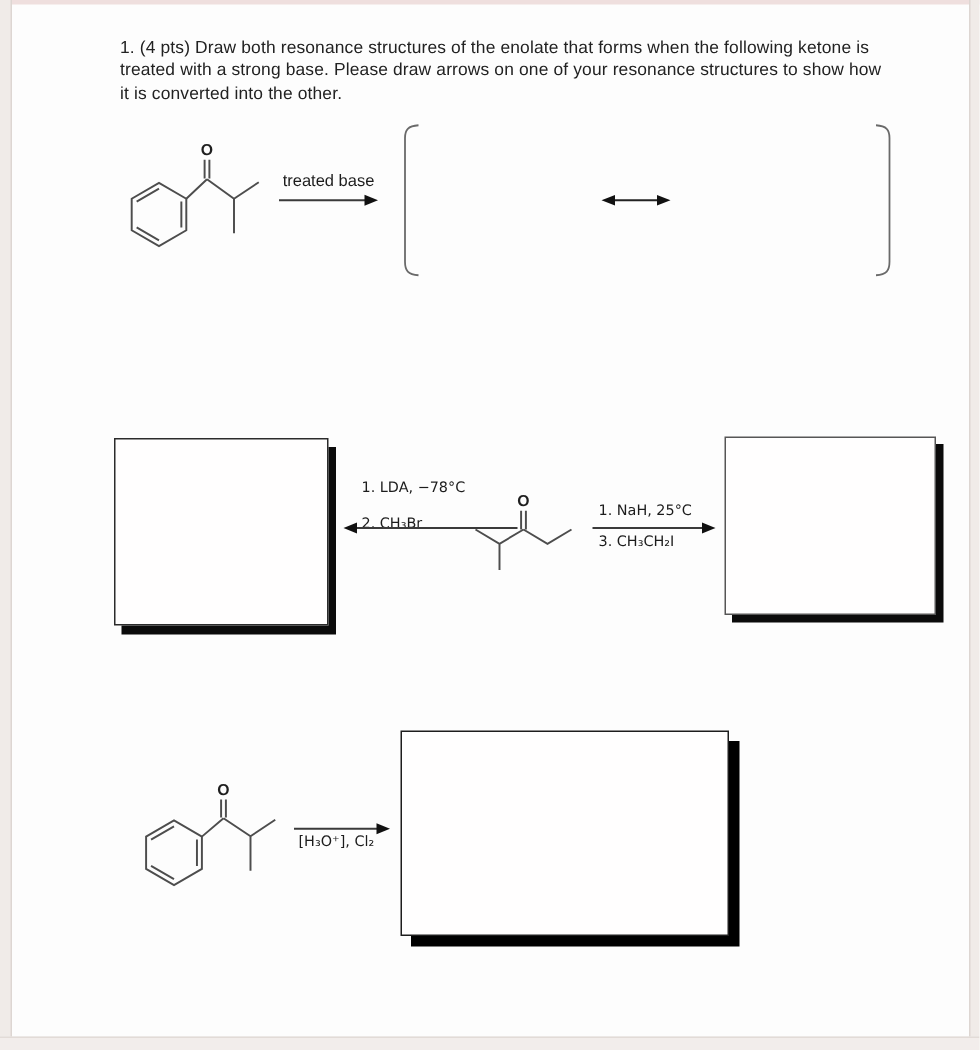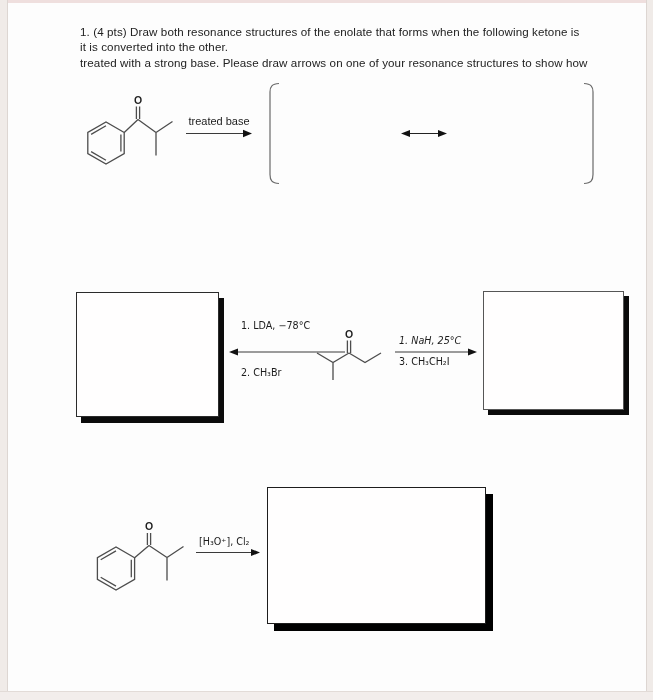--- a/index.html
+++ b/index.html
@@ -27,35 +27,35 @@
 
 <div id="page">
 
   <div class="frame frame-top"></div>
   <div class="frame frame-left"></div>
   <div class="frame frame-right"></div>
   <div class="frame frame-bottom"></div>
 
   <div id="q1-text" class="qtext">
     <div>1. (4 pts) Draw both resonance structures of the enolate that forms when the following ketone is</div>
+    <div>treated with a strong base. Please draw arrows on one of your resonance structures to show how</div>
     <div>it is converted into the other.</div>
-    <div>treated with a strong base. Please draw arrows on one of your resonance structures to show how</div>
   </div>
 
 
   <div id="answer-box-1" class="answer-box"></div>
   <div id="answer-box-2" class="answer-box"></div>
   <div id="answer-box-3" class="answer-box"></div>
 
   <div id="strong-base-label" class="cond">treated base</div>
   <div class="cond" style="left:241px;top:320px;">1. LDA, −78°C</div>
-  <div class="cond" style="left:241px;top:367px;">2. CH₃Br</div>
-  <div class="cond" style="left:399px;top:335px;font-style:italic;">1. NaH, 25°C</div>
+  <div class="cond" style="left:241px;top:344px;">2. CH₃Br</div>
+  <div class="cond" style="left:399px;top:335px;">1. NaH, 25°C</div>
   <div class="cond" style="left:399px;top:356px;">3. CH₃CH₂I</div>
-  <div class="cond" style="left:199px;top:536px;">[H₃O⁺], Cl₂</div>
+  <div class="cond" style="left:199px;top:556px;">[H₃O⁺], Cl₂</div>
 
   <svg width="653" height="700" viewBox="0 0 653 700">
 
     <g stroke="#4d4d4d" stroke-width="1.3" fill="none">
       <path d="M124.2,132.5 L106,122 L87.8,132.5 L87.8,153.5 L106,164 L124.2,153.5 Z"></path>
       <path d="M106,125.8 L91.1,134.4 M91.1,151.6 L106,160.2 M120.9,151.6 L120.9,134.4"></path>
       <path d="M124.2,132.5 L138,119.5 M136.4,119 L136.4,106.5 M139.6,119 L139.6,106.5"></path>
       <path d="M138,119.5 L156,132.5 M156,132.5 L172.5,121.5 M156,132.5 L156,155.5"></path>
       <text x="138" y="103.5" text-anchor="middle" font-size="10.5" stroke="none" fill="#1f1f1f">O</text>
     </g>

